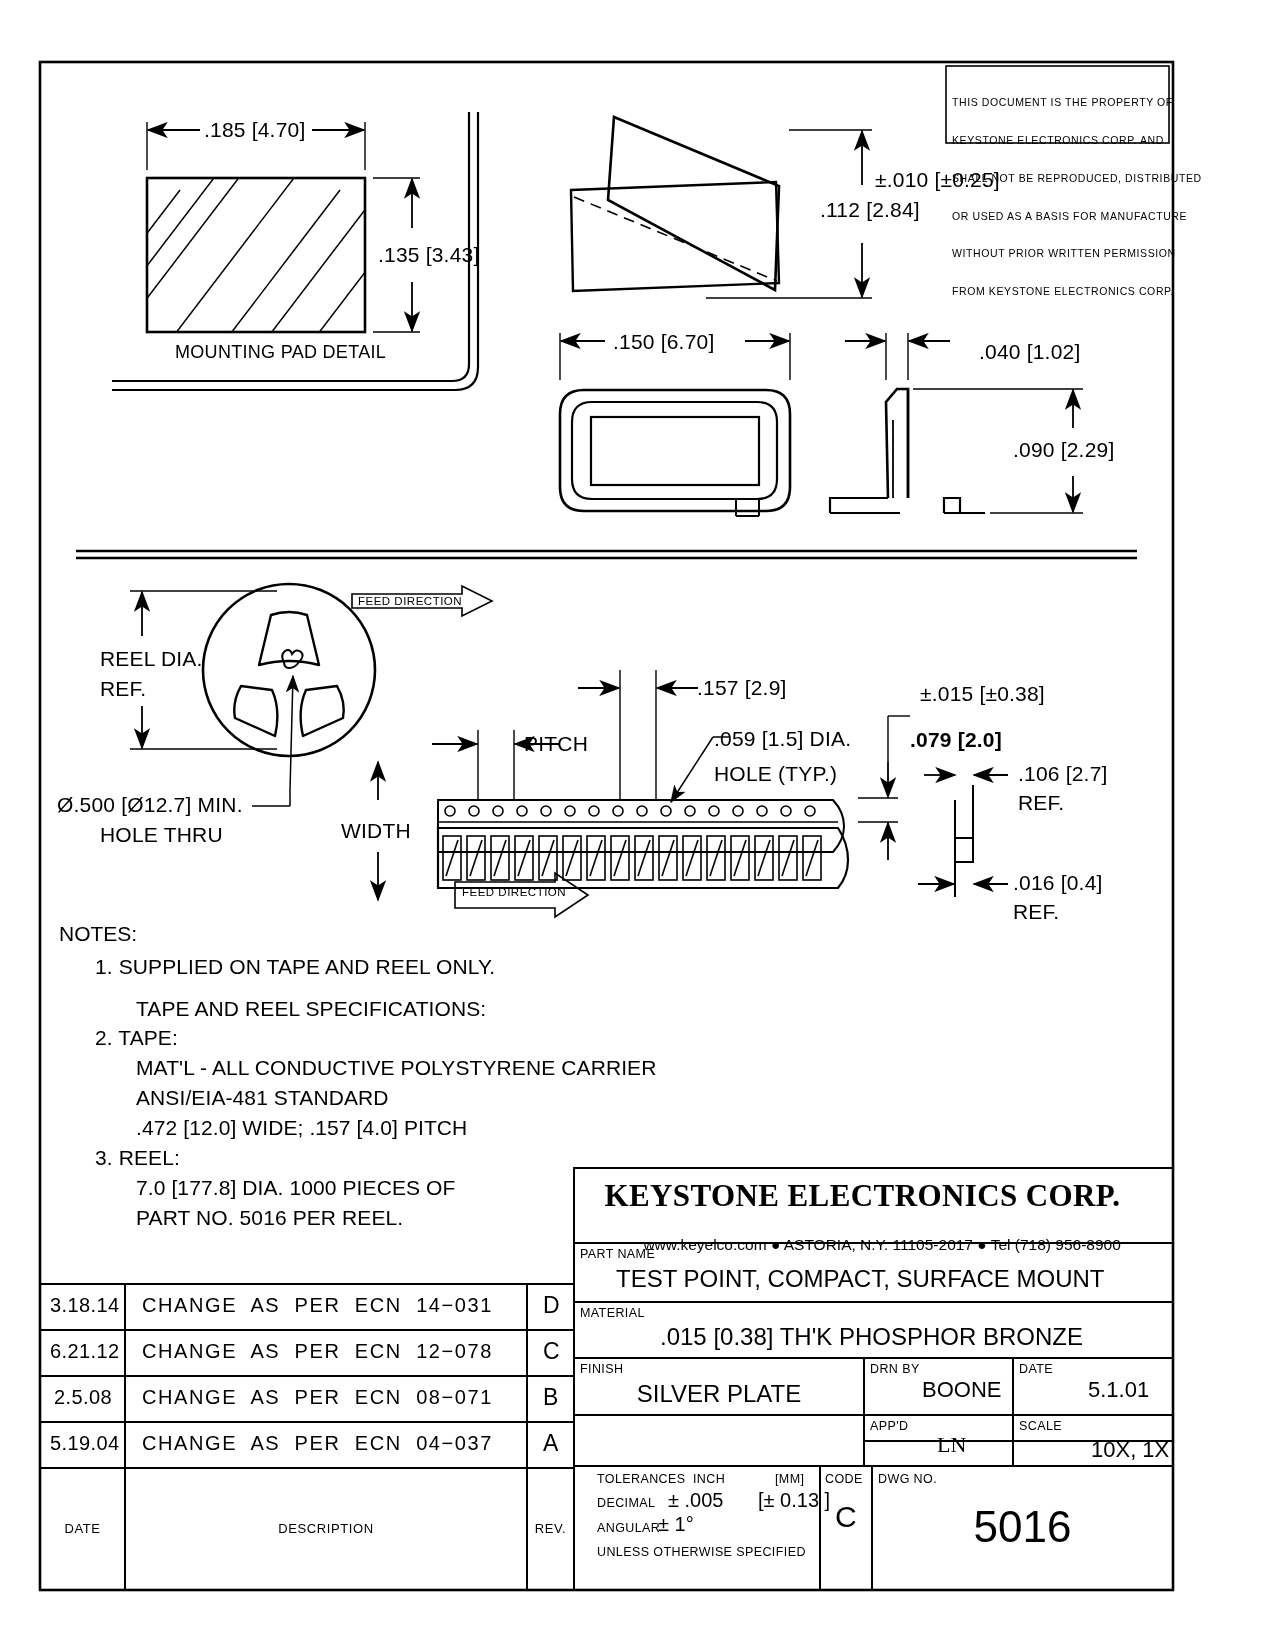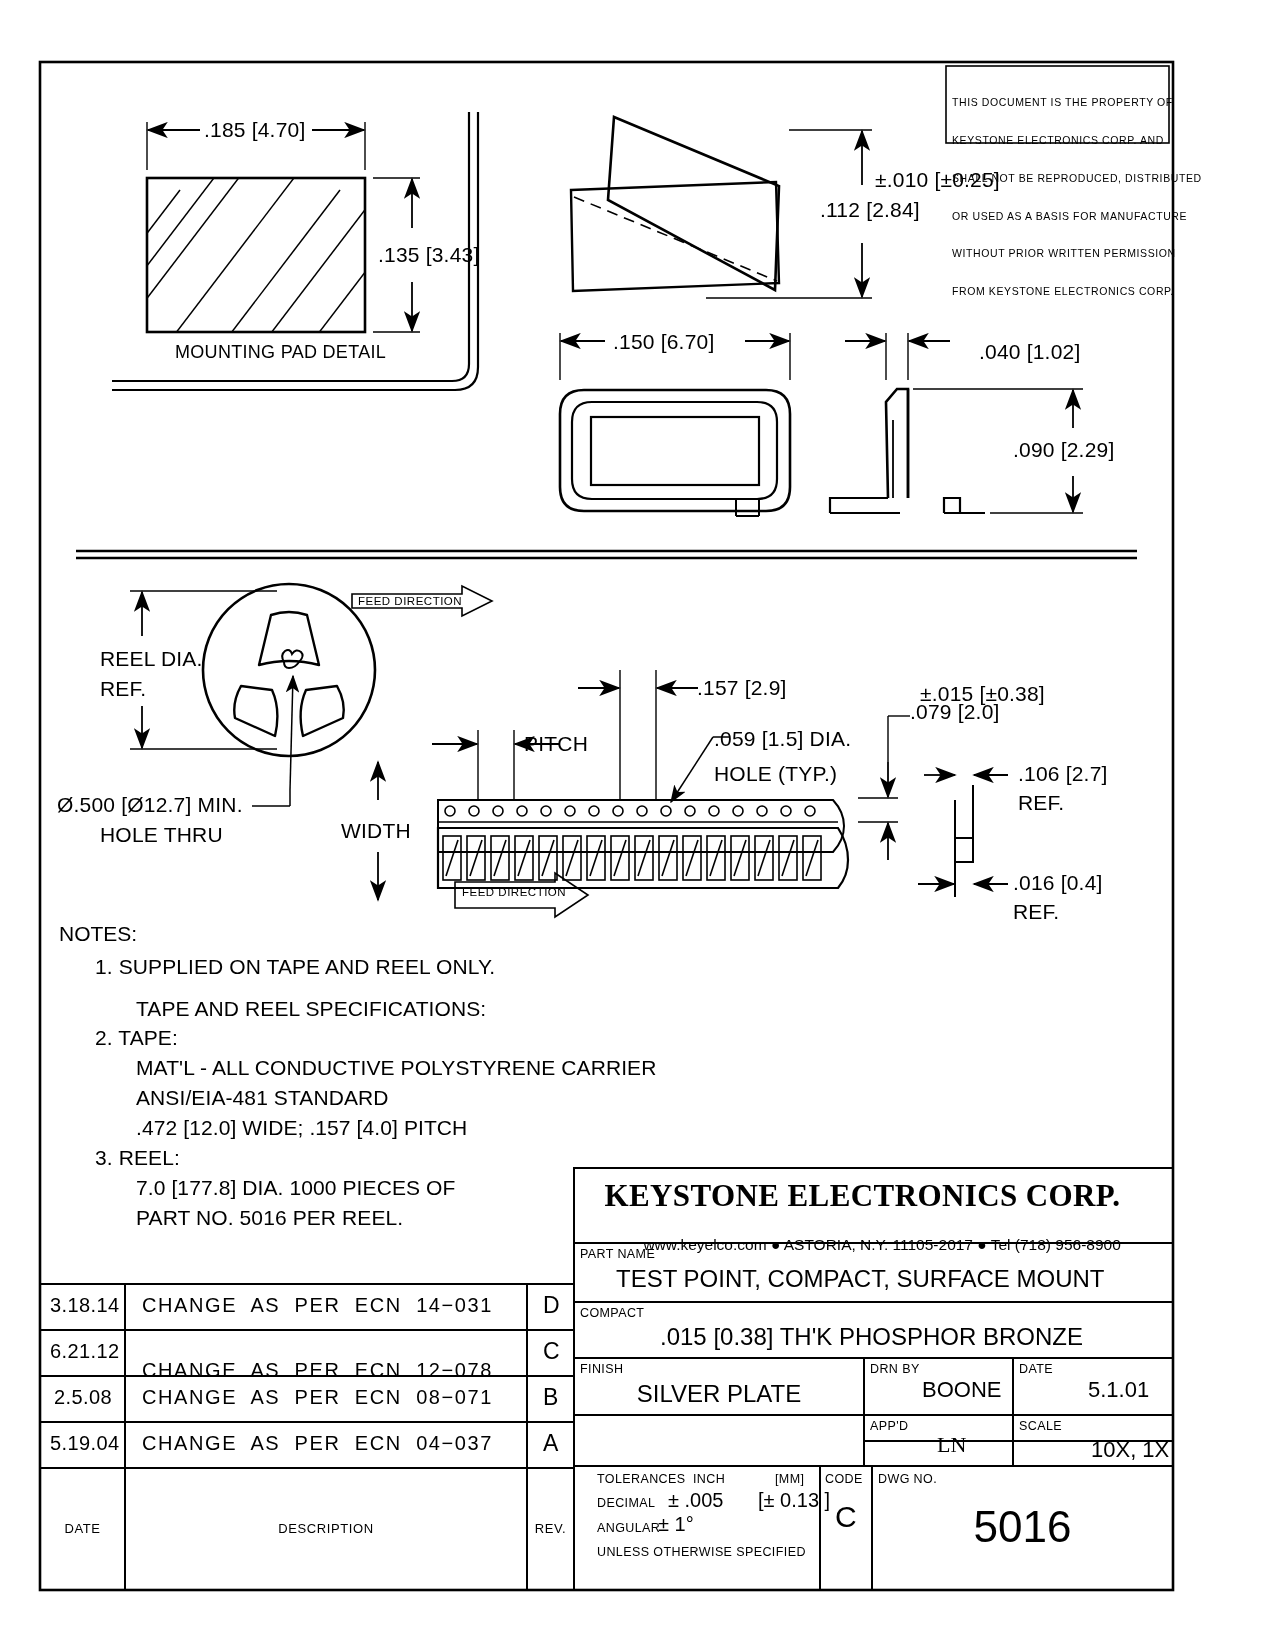--- a/index.html
+++ b/index.html
@@ -331,21 +331,21 @@
   <div class="txt dim" style="left:100px;top:823px;">HOLE THRU</div>
   <div class="txt feedtxt" style="left:358px;top:595px;">FEED DIRECTION</div>
   <div class="txt feedtxt" style="left:462px;top:886px;">FEED DIRECTION</div>
 
   <div class="txt dim" style="left:524px;top:732px;">PITCH</div>
   <div class="txt dim" style="left:341px;top:819px;">WIDTH</div>
   <div class="txt dim" style="left:697px;top:676px;">.157 [2.9]</div>
   <div class="txt dim" style="left:714px;top:727px;">.059 [1.5] DIA.</div>
   <div class="txt dim" style="left:714px;top:762px;">HOLE (TYP.)</div>
   <div class="txt dim" style="left:920px;top:682px;">±.015 [±0.38]</div>
-  <div class="txt dim" style="left:910px;top:700px;">.079 [2.0]</div>
+  <div class="txt dim" style="left:910px;top:728px;font-weight:bold;">.079 [2.0]</div>
   <div class="txt dim" style="left:1018px;top:762px;">.106 [2.7]</div>
   <div class="txt dim" style="left:1018px;top:791px;">REF.</div>
   <div class="txt dim" style="left:1013px;top:871px;">.016 [0.4]</div>
   <div class="txt dim" style="left:1013px;top:900px;">REF.</div>
 
   <div class="txt notehd" style="left:59px;top:922px;">NOTES:</div>
   <div class="txt notes" style="left:95px;top:955px;">1. SUPPLIED ON TAPE AND REEL ONLY.</div>
   <div class="txt notes" style="left:136px;top:997px;">TAPE AND REEL SPECIFICATIONS:</div>
   <div class="txt notes" style="left:95px;top:1026px;">2. TAPE:</div>
   <div class="txt notes" style="left:136px;top:1056px;">MAT'L - ALL CONDUCTIVE POLYSTYRENE CARRIER</div>
@@ -353,21 +353,21 @@
   <div class="txt notes" style="left:136px;top:1116px;">.472 [12.0] WIDE; .157 [4.0] PITCH</div>
   <div class="txt notes" style="left:95px;top:1146px;">3. REEL:</div>
   <div class="txt notes" style="left:136px;top:1176px;">7.0 [177.8] DIA. 1000 PIECES OF</div>
   <div class="txt notes" style="left:136px;top:1206px;">PART NO. 5016 PER REEL.</div>
 
   <div class="txt revdate" style="left:50px;top:1294px;">3.18.14</div>
   <div class="txt revtxt" style="left:142px;top:1294px;">CHANGE  AS  PER  ECN  14−031</div>
   <div class="txt revltr" style="left:543px;top:1292px;">D</div>
 
   <div class="txt revdate" style="left:50px;top:1340px;">6.21.12</div>
-  <div class="txt revtxt" style="left:142px;top:1340px;margin-top:19px;">CHANGE  AS  PER  ECN  12−078</div>
+  <div class="txt revtxt" style="left:142px;top:1340px;">CHANGE  AS  PER  ECN  12−078</div>
   <div class="txt revltr" style="left:543px;top:1338px;">C</div>
 
   <div class="txt revdate" style="left:54px;top:1386px;">2.5.08</div>
   <div class="txt revtxt" style="left:142px;top:1386px;">CHANGE  AS  PER  ECN  08−071</div>
   <div class="txt revltr" style="left:543px;top:1384px;">B</div>
 
   <div class="txt revdate" style="left:50px;top:1432px;">5.19.04</div>
   <div class="txt revtxt" style="left:142px;top:1432px;">CHANGE  AS  PER  ECN  04−037</div>
   <div class="txt revltr" style="left:543px;top:1430px;">A</div>
 
@@ -376,21 +376,21 @@
   <div class="txt revhd center" style="left:527px;top:1521px;width:47px;">REV.</div>
 
   <div class="txt company center" style="left:574px;top:1178px;width:577px;">KEYSTONE ELECTRONICS CORP.</div>
   <div class="txt addr center" style="left:574px;top:1218px;width:599px;">
     <span>www.keyelco.com</span><span> ● </span><span>ASTORIA, N.Y. 11105-2017</span><span> ● </span><span>Tel (718) 956-8900</span>
   </div>
 
   <div class="txt tbhd" style="left:580px;top:1247px;">PART NAME</div>
   <div class="txt tbval" style="left:616px;top:1265px;">TEST POINT, COMPACT, SURFACE MOUNT</div>
 
-  <div class="txt tbhd" style="left:580px;top:1306px;">COMPACT</div>
+  <div class="txt tbhd" style="left:580px;top:1306px;">MATERIAL</div>
   <div class="txt tbval" style="left:660px;top:1323px;">.015 [0.38] TH'K PHOSPHOR BRONZE</div>
 
   <div class="txt tbhd" style="left:580px;top:1362px;">FINISH</div>
   <div class="txt tbval center" style="left:574px;top:1380px;width:290px;">SILVER PLATE</div>
 
   <div class="txt tbhd" style="left:870px;top:1362px;">DRN BY</div>
   <div class="txt tbval2" style="left:922px;top:1377px;">BOONE</div>
   <div class="txt tbhd" style="left:1019px;top:1362px;">DATE</div>
   <div class="txt tbval2" style="left:1088px;top:1377px;">5.1.01</div>
 

